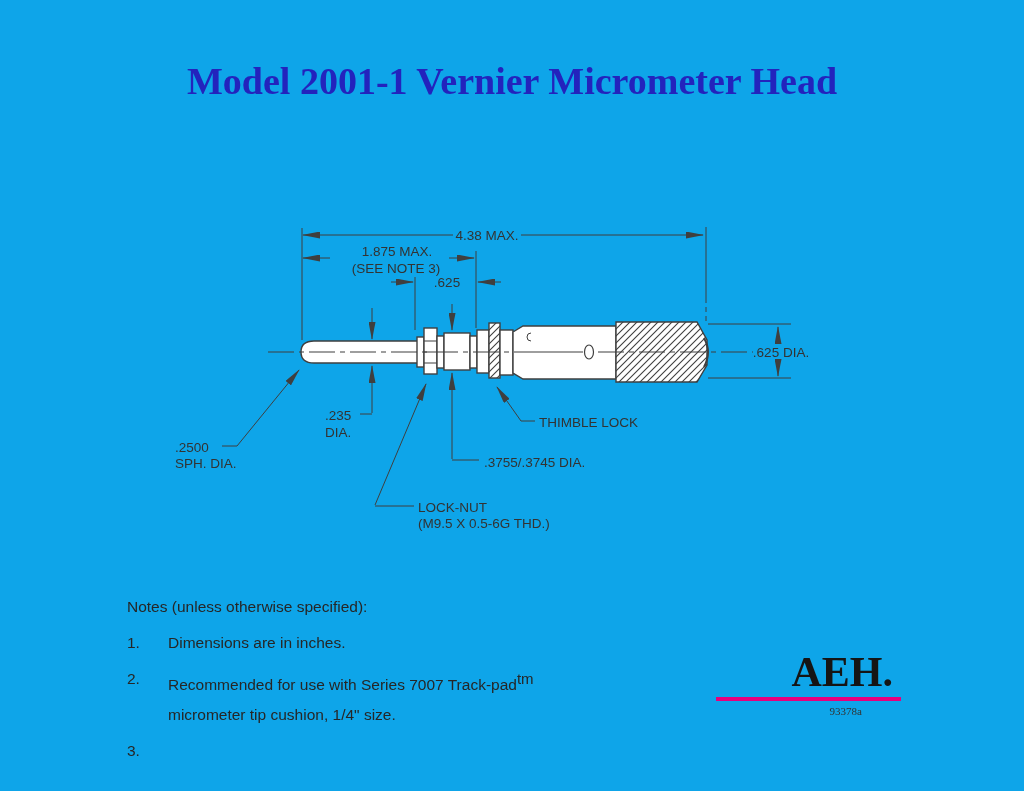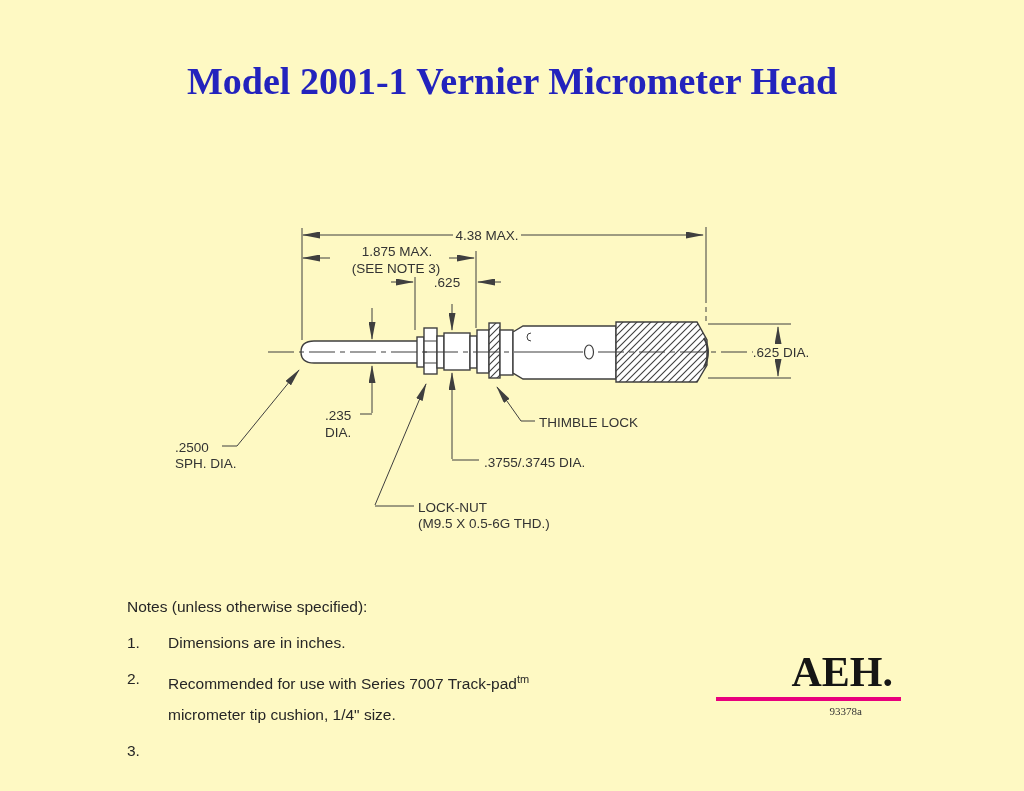--- a/index.html
+++ b/index.html
@@ -1,31 +1,31 @@
 <!DOCTYPE html>
 <html><head>
 <meta charset="utf-8">
 <style>
   html,body{margin:0;padding:0;background:#ffffff;}
-  .page{position:relative;width:1024px;height:791px;background:#fef9c3;overflow:hidden;
+  .page{position:relative;width:1024px;height:791px;background:#0ea5e9;overflow:hidden;
         font-family:"Liberation Sans",sans-serif;}
   .title{position:absolute;top:56px;left:0;width:1024px;text-align:center;
          font-family:"Liberation Serif",serif;font-weight:bold;font-size:38px;
          line-height:50px;color:#2323bd;}
   svg.drawing{position:absolute;left:0;top:0;}
   svg.drawing text{font-family:"Liberation Sans",sans-serif;font-size:13.5px;fill:#333333;}
   .part{fill:#ffffff;stroke:#3f3f3f;stroke-width:1.4;}
   .hatched{fill:url(#hatch);stroke:#3f3f3f;stroke-width:1.4;}
   .thin{stroke:#3f3f3f;stroke-width:1;fill:none;}
   .part-line{stroke:#3f3f3f;stroke-width:1.2;fill:none;}
   .cline{stroke:#3f3f3f;stroke-width:1.1;fill:none;}
   .notes{position:absolute;left:127px;top:581px;width:470px;font-size:15.5px;color:#262626;}
   .notes .row{display:flex;height:20px;line-height:20px;margin-top:16px;}
   .notes .num{width:41px;flex:0 0 41px;}
-  .notes sup{font-size:11px;}
+  .notes sup{font-size:15px;}
   .logo{position:absolute;left:716px;top:649px;width:185px;}
   .logo-name{text-align:right;padding-right:8px;font-family:"Liberation Serif",serif;
              font-weight:bold;font-size:42px;line-height:46px;color:#151515;}
   .logo-line{height:4px;background:#e8007d;margin-top:2px;}
   .logo-num{text-align:right;padding-right:39px;padding-top:4px;
             font-family:"Liberation Serif",serif;font-size:11px;color:#333;}
 </style>
 </head>
 <body>
 

